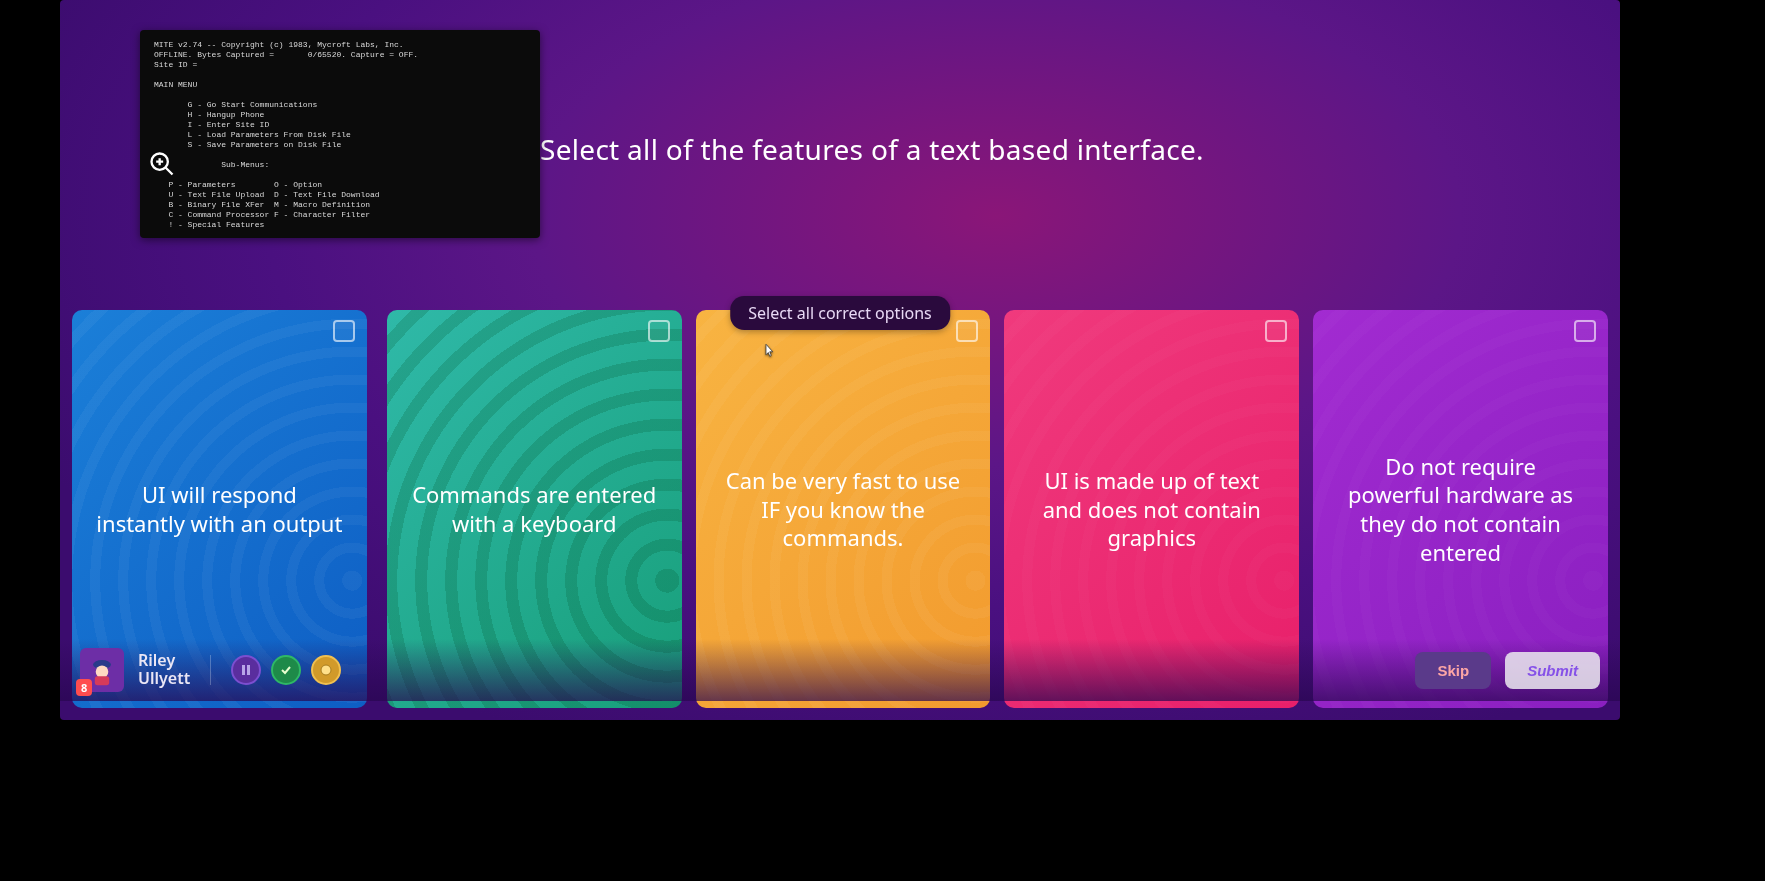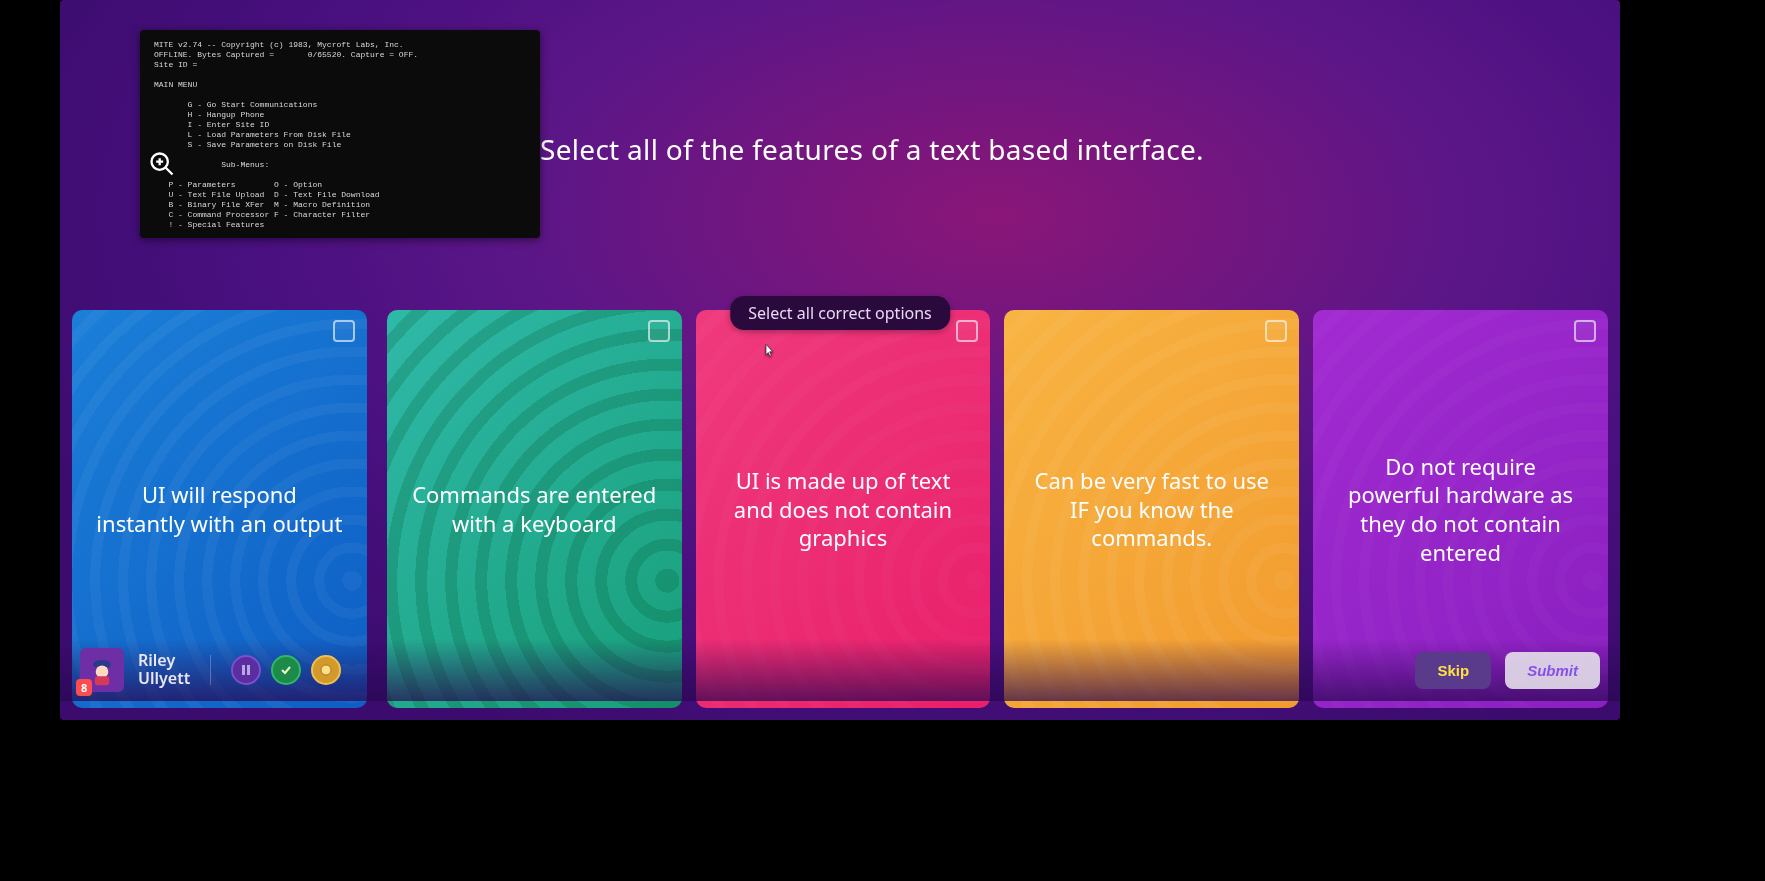--- a/index.html
+++ b/index.html
@@ -205,21 +205,21 @@
   .btn {
     padding: 10px 22px;
     border-radius: 8px;
     font-size: 15px;
     font-weight: 600;
     border: none;
     cursor: pointer;
   }
   .btn-skip {
     background: #5a3a8a;
-    color: #fde047;
+    color: #fca5a5;
   }
   .btn-submit {
     background: #eceaf0;
     color: #8b5cf6;
     cursor: not-allowed;
     opacity: .85;
     font-style: italic;
   }
 </style>
 </head>
@@ -267,27 +267,27 @@
 
     <div class="options-row">
       <div class="option-card card-0">
         <span class="card-check"></span>
         <span class="option-label">UI will respond instantly with an output</span>
       </div>
       <div class="option-card card-1">
         <span class="card-check"></span>
         <span class="option-label">Commands are entered with a keyboard</span>
       </div>
+      <div class="option-card card-2">
+        <span class="card-check"></span>
+        <span class="option-label">Can be very fast to use IF you know the commands.</span>
+      </div>
       <div class="option-card card-3">
         <span class="card-check"></span>
         <span class="option-label">UI is made up of text and does not contain graphics</span>
-      </div>
-      <div class="option-card card-2">
-        <span class="card-check"></span>
-        <span class="option-label">Can be very fast to use IF you know the commands.</span>
       </div>
       <div class="option-card card-4">
         <span class="card-check"></span>
         <span class="option-label">Do not require powerful hardware as they do not contain entered</span>
       </div>
     </div>
 
     <span class="cursor">
       <svg viewBox="0 0 24 24" fill="#fff" stroke="#333" stroke-width="1">
         <path d="M8 3 L8 17 L11 14 L13 19 L15 18 L13 13 L17 13 Z"></path>

